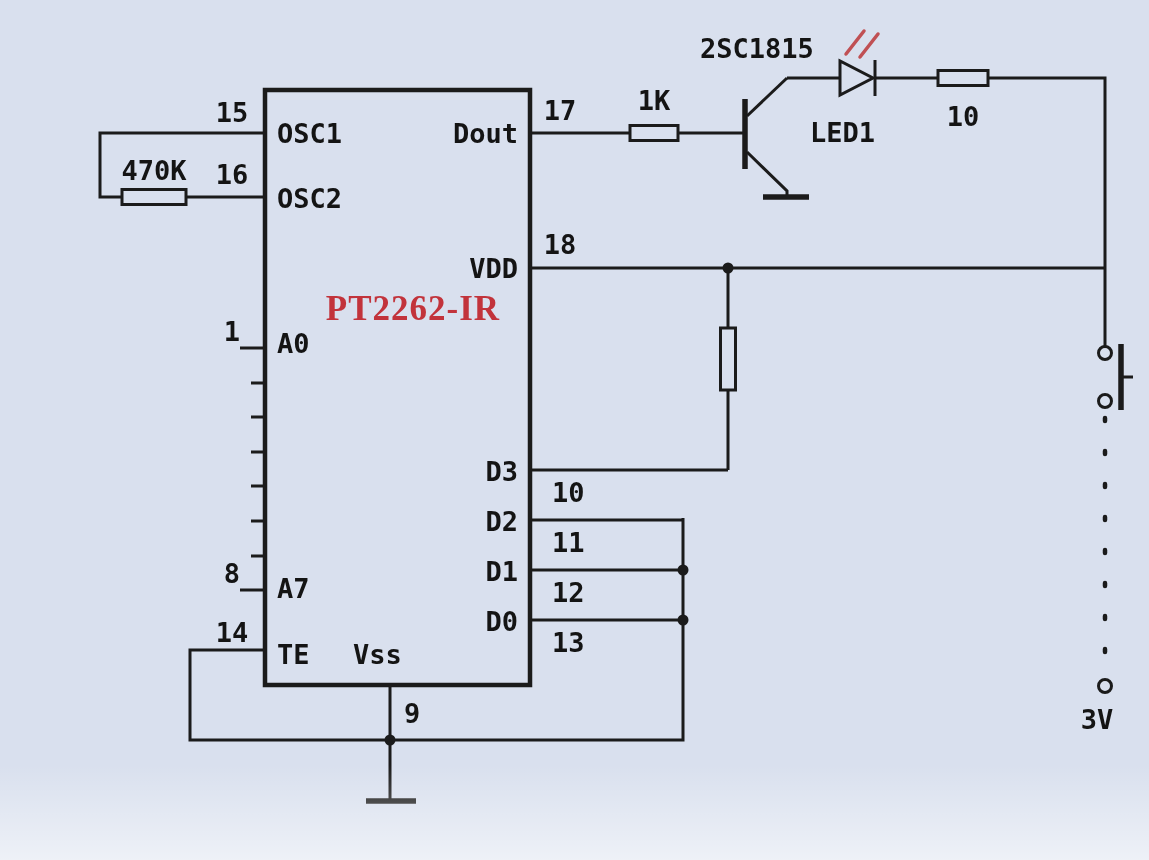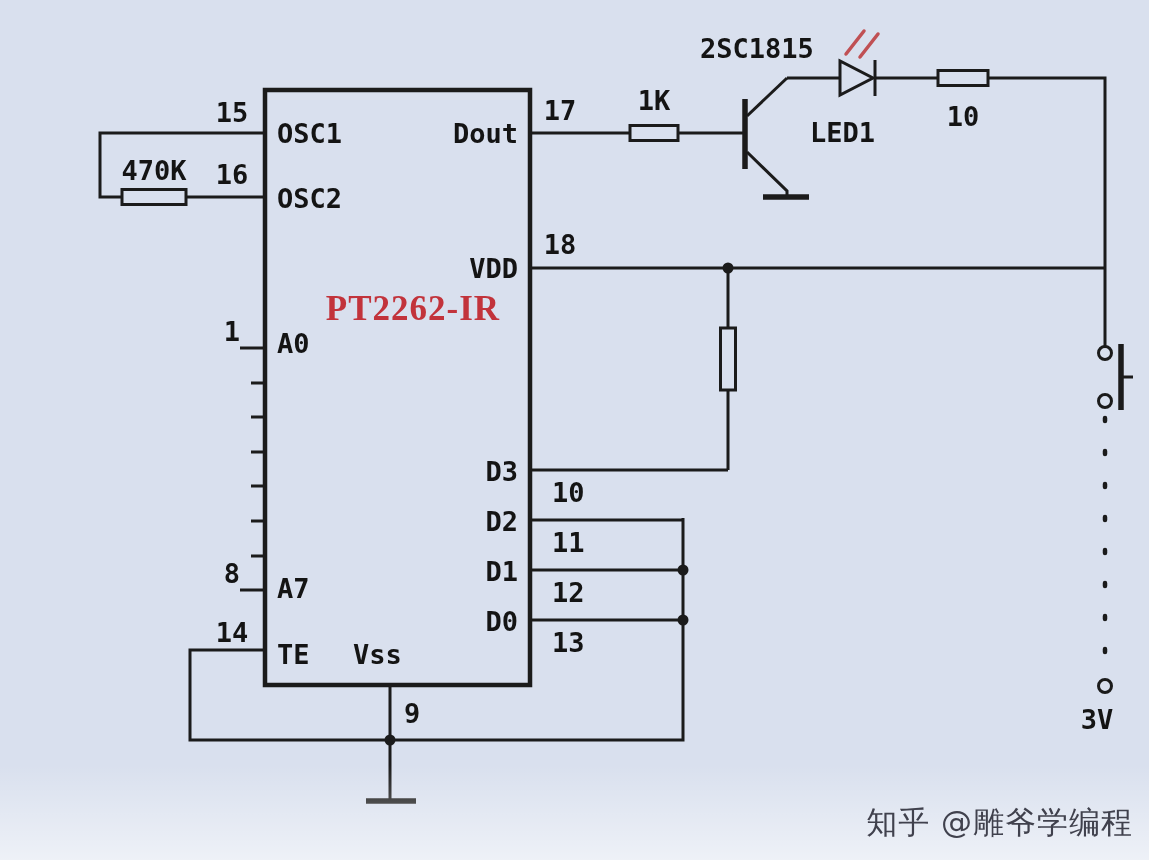--- a/index.html
+++ b/index.html
@@ -168,15 +168,14 @@
       <circle class="junction" cx="728" cy="268" r="5.5"></circle>
       <circle class="junction" cx="683" cy="570" r="5.5"></circle>
       <circle class="junction" cx="683" cy="620" r="5.5"></circle>
       <circle class="junction" cx="390" cy="740" r="5.5"></circle>
     </g>
 
   </svg>
 
   <div class="bottom-fade"></div>
 
-  <div class="watermark">知乎 @雕爷学编程</div>
 
 </div>
 
 </body></html>

